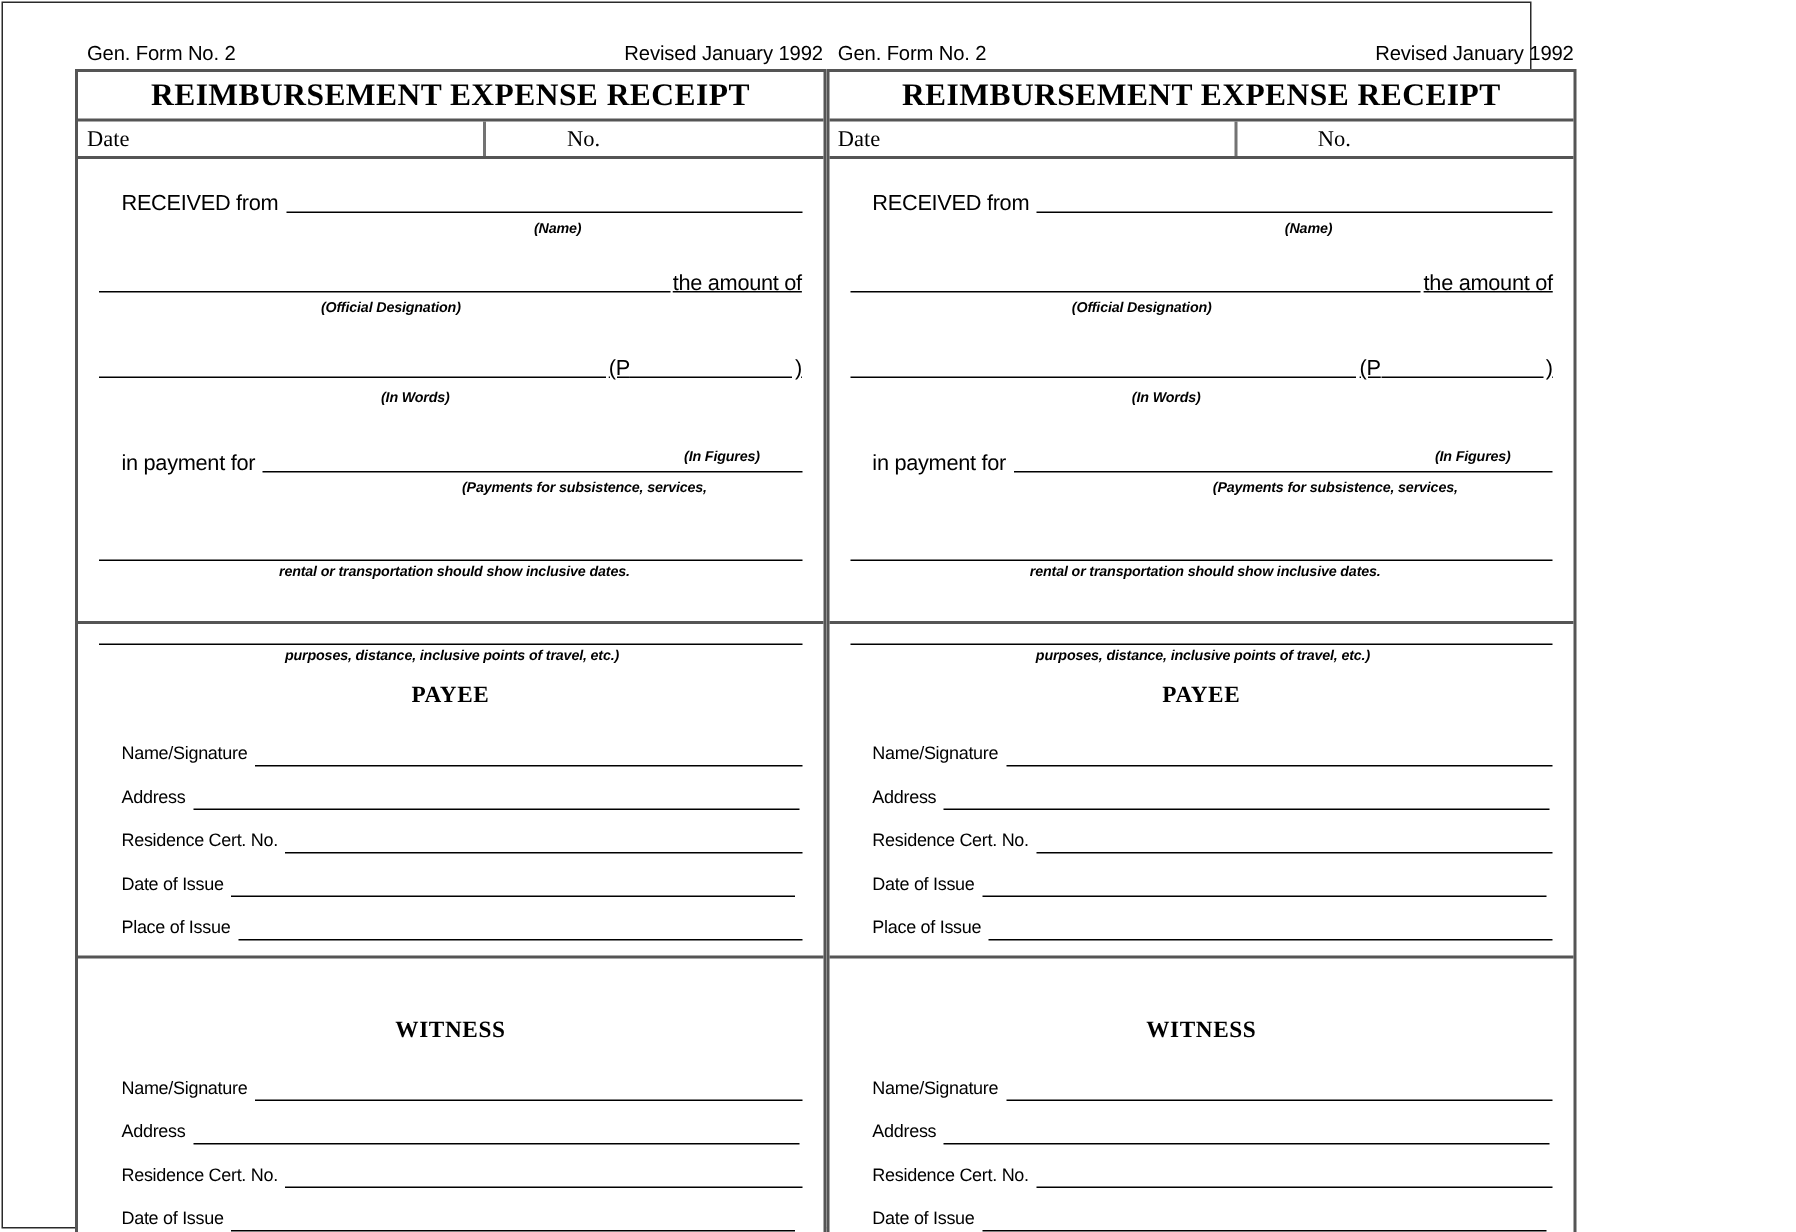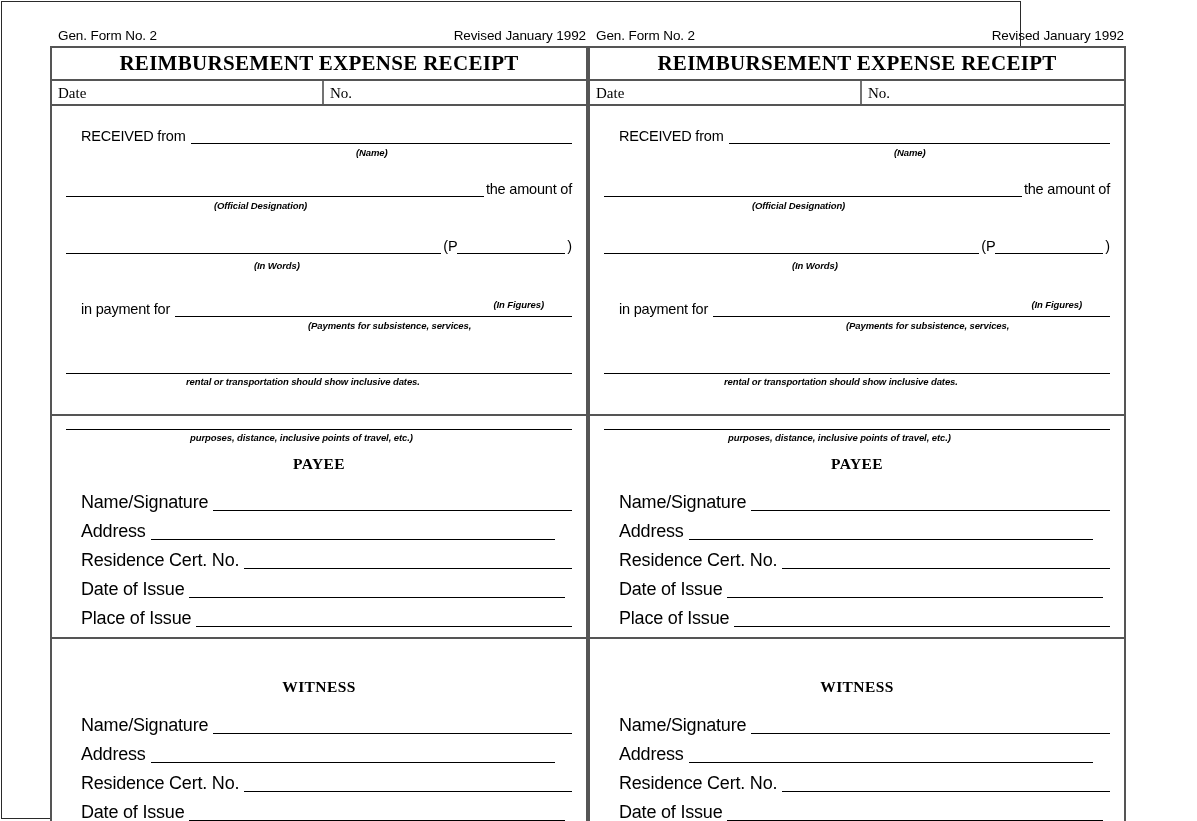--- a/index.html
+++ b/index.html
@@ -69,47 +69,47 @@
   .dateno {
     display: flex;
     border-bottom: 2px solid #555555;
     font-family: "Liberation Serif", serif;
     font-size: 15px;
     line-height: 22px;
     height: 25px;
   }
   .dateno .cell { padding: 1px 0 0 6px; }
   .dateno .c1 { width: 272px; border-right: 2px solid #737373; }
-  .dateno .c2 { flex: 1; }
+  .dateno .c2 { flex: 1; margin-left: 48px; }
 
   
   .body-block {
     border-bottom: 2px solid #555555;
     padding: 22px 14px 6px 14px;
     height: 310px;
     position: relative;
   }
 
   .fieldrow {
     display: flex;
-    align-items: center;
+    align-items: flex-start;
     font-size: 14.5px;
     line-height: 17px;
     white-space: nowrap;
     letter-spacing: -0.2px;
   }
   .lbl { padding-right: 5px; }
   .lbl.ind { padding-left: 15px; }
   .rule {
     flex: 1;
     border-bottom: 1.5px solid #000000;
     height: 14px;
   }
   .rule.fixed { flex: none; width: 108px; }
-  .tail { padding-left: 2px; }
+  .tail { padding-left: 2px; text-decoration: underline; }
 
   .cap {
     font-family: "Liberation Sans", sans-serif;
     font-style: italic;
     font-weight: bold;
     font-size: 9.5px;
     line-height: 12px;
     letter-spacing: -0.1px;
     padding-top: 2px;
   }
@@ -138,21 +138,21 @@
     font-size: 15.5px;
     line-height: 20px;
     letter-spacing: 0.4px;
     padding: 3px 0 8px 0;
     margin-top: 35px;
   }
 
   .secrow {
     display: flex;
     align-items: flex-end;
-    font-size: 18px;
+    font-size: 12px;
     line-height: 17px;
     white-space: nowrap;
     letter-spacing: -0.2px;
     height: 29px;
     padding-left: 15px;
   }
   .secrow .rule { height: 15px; }
   .secrow .rule.short { flex: none; width: 376px; }
   .secrow .rule.mid   { flex: none; width: 404px; }
 </style>

